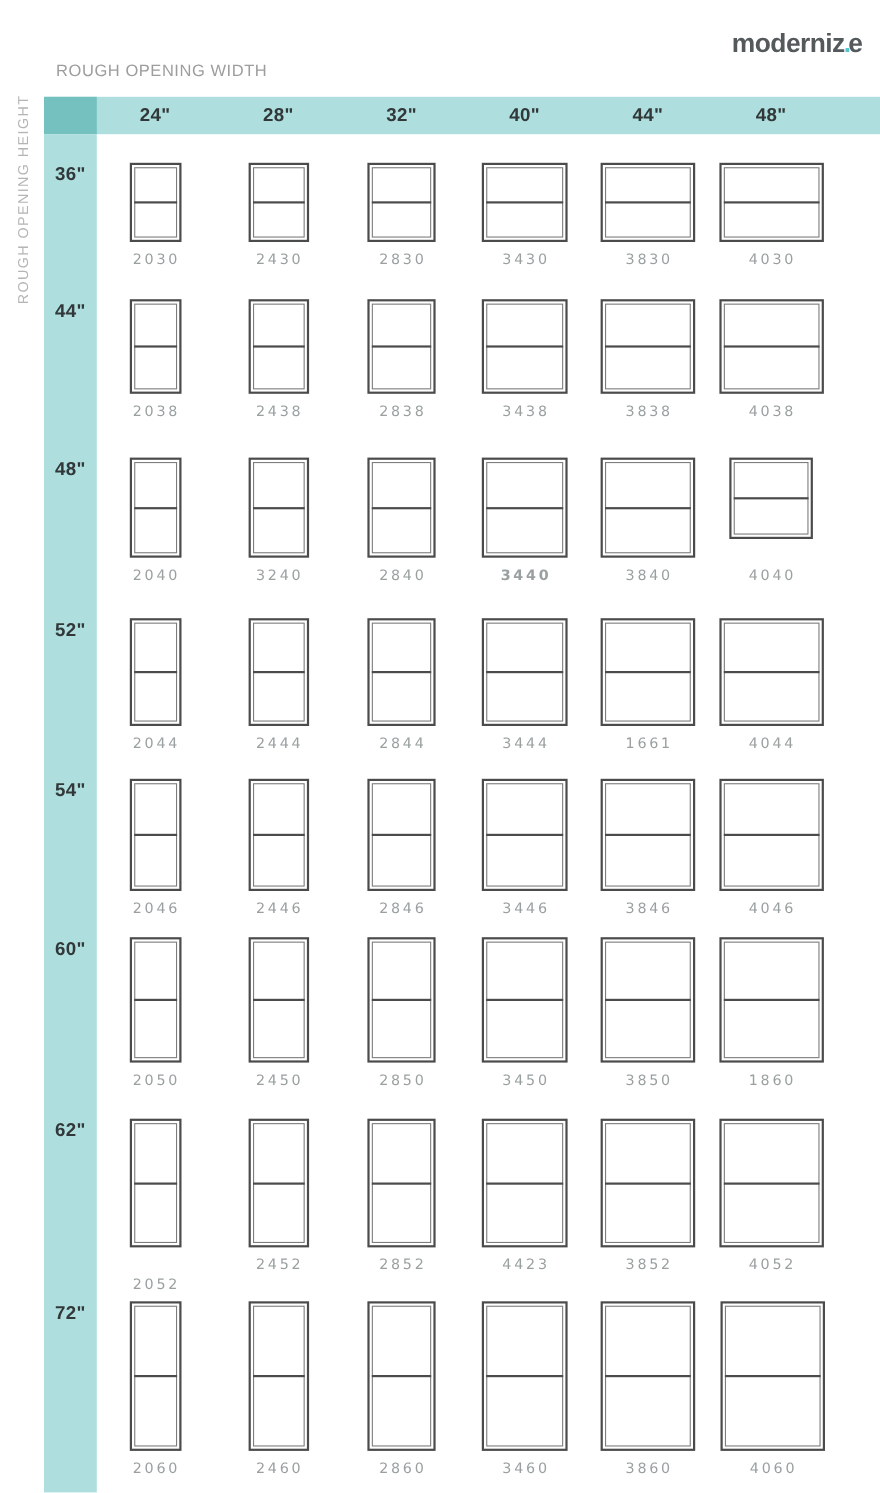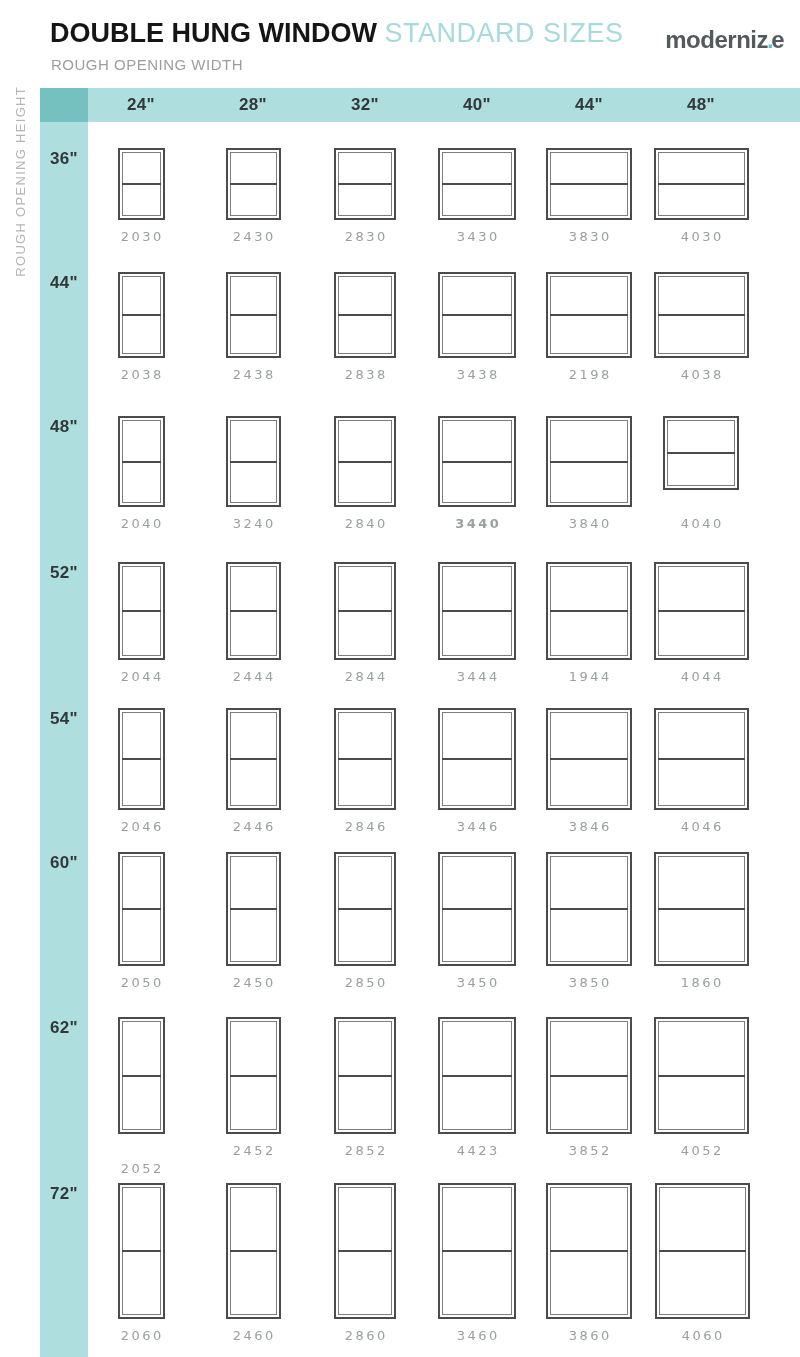--- a/index.html
+++ b/index.html
@@ -45,21 +45,20 @@
   .sash-divider { position:absolute; left:-1px; right:-1px; top:50%; margin-top:-1px;
                   border-top:2px solid var(--frame); }
   .code { position:absolute; left:0; right:0; text-align:center;
           font-family:"DejaVu Sans", sans-serif; font-size:13px;
           letter-spacing:2.5px; text-indent:2.5px; color:var(--code-text); }
 </style>
 </head>
 <body>
 
 <div class="page">
-  <div class="title"><span>DOUBLE HUNG WINDOW </span><span class="accent">STANDARD SIZES</span></div>
 
   <div class="logo"><span>moderniz</span><span class="dot">.</span><span>e</span></div>
 
   <div class="subtitle">ROUGH OPENING WIDTH</div>
 
   <div class="v-label">ROUGH OPENING HEIGHT</div>
 
   <div class="header-band"></div>
   <div class="corner-cell"></div>
   <div class="left-column"></div>
@@ -155,21 +154,21 @@
           </div>
         </div>
         <div class="code" style="top: 95px;">3438</div>
       </div>
       <div class="cell" style="left: 533px; top: 272px; height: 118px;">
         <div class="window" style="width: 78px; height: 78px;">
           <div class="pane">
             <div class="sash-divider"></div>
           </div>
         </div>
-        <div class="code" style="top: 95px;">2198</div>
+        <div class="code" style="top: 95px;">3838</div>
       </div>
       <div class="cell" style="left: 645px; top: 272px; height: 118px;">
         <div class="window" style="width: 87px; height: 78px;">
           <div class="pane">
             <div class="sash-divider"></div>
           </div>
         </div>
         <div class="code" style="top: 95px;">4038</div>
       </div>
       <div class="row-label" style="top: 417px;">48"</div>
@@ -253,21 +252,21 @@
           </div>
         </div>
         <div class="code" style="top: 107px;">3444</div>
       </div>
       <div class="cell" style="left: 533px; top: 562px; height: 130px;">
         <div class="window" style="width: 78px; height: 90px;">
           <div class="pane">
             <div class="sash-divider"></div>
           </div>
         </div>
-        <div class="code" style="top: 107px;">1944</div>
+        <div class="code" style="top: 107px;">1661</div>
       </div>
       <div class="cell" style="left: 645px; top: 562px; height: 130px;">
         <div class="window" style="width: 87px; height: 90px;">
           <div class="pane">
             <div class="sash-divider"></div>
           </div>
         </div>
         <div class="code" style="top: 107px;">4044</div>
       </div>
       <div class="row-label" style="top: 709px;">54"</div>

